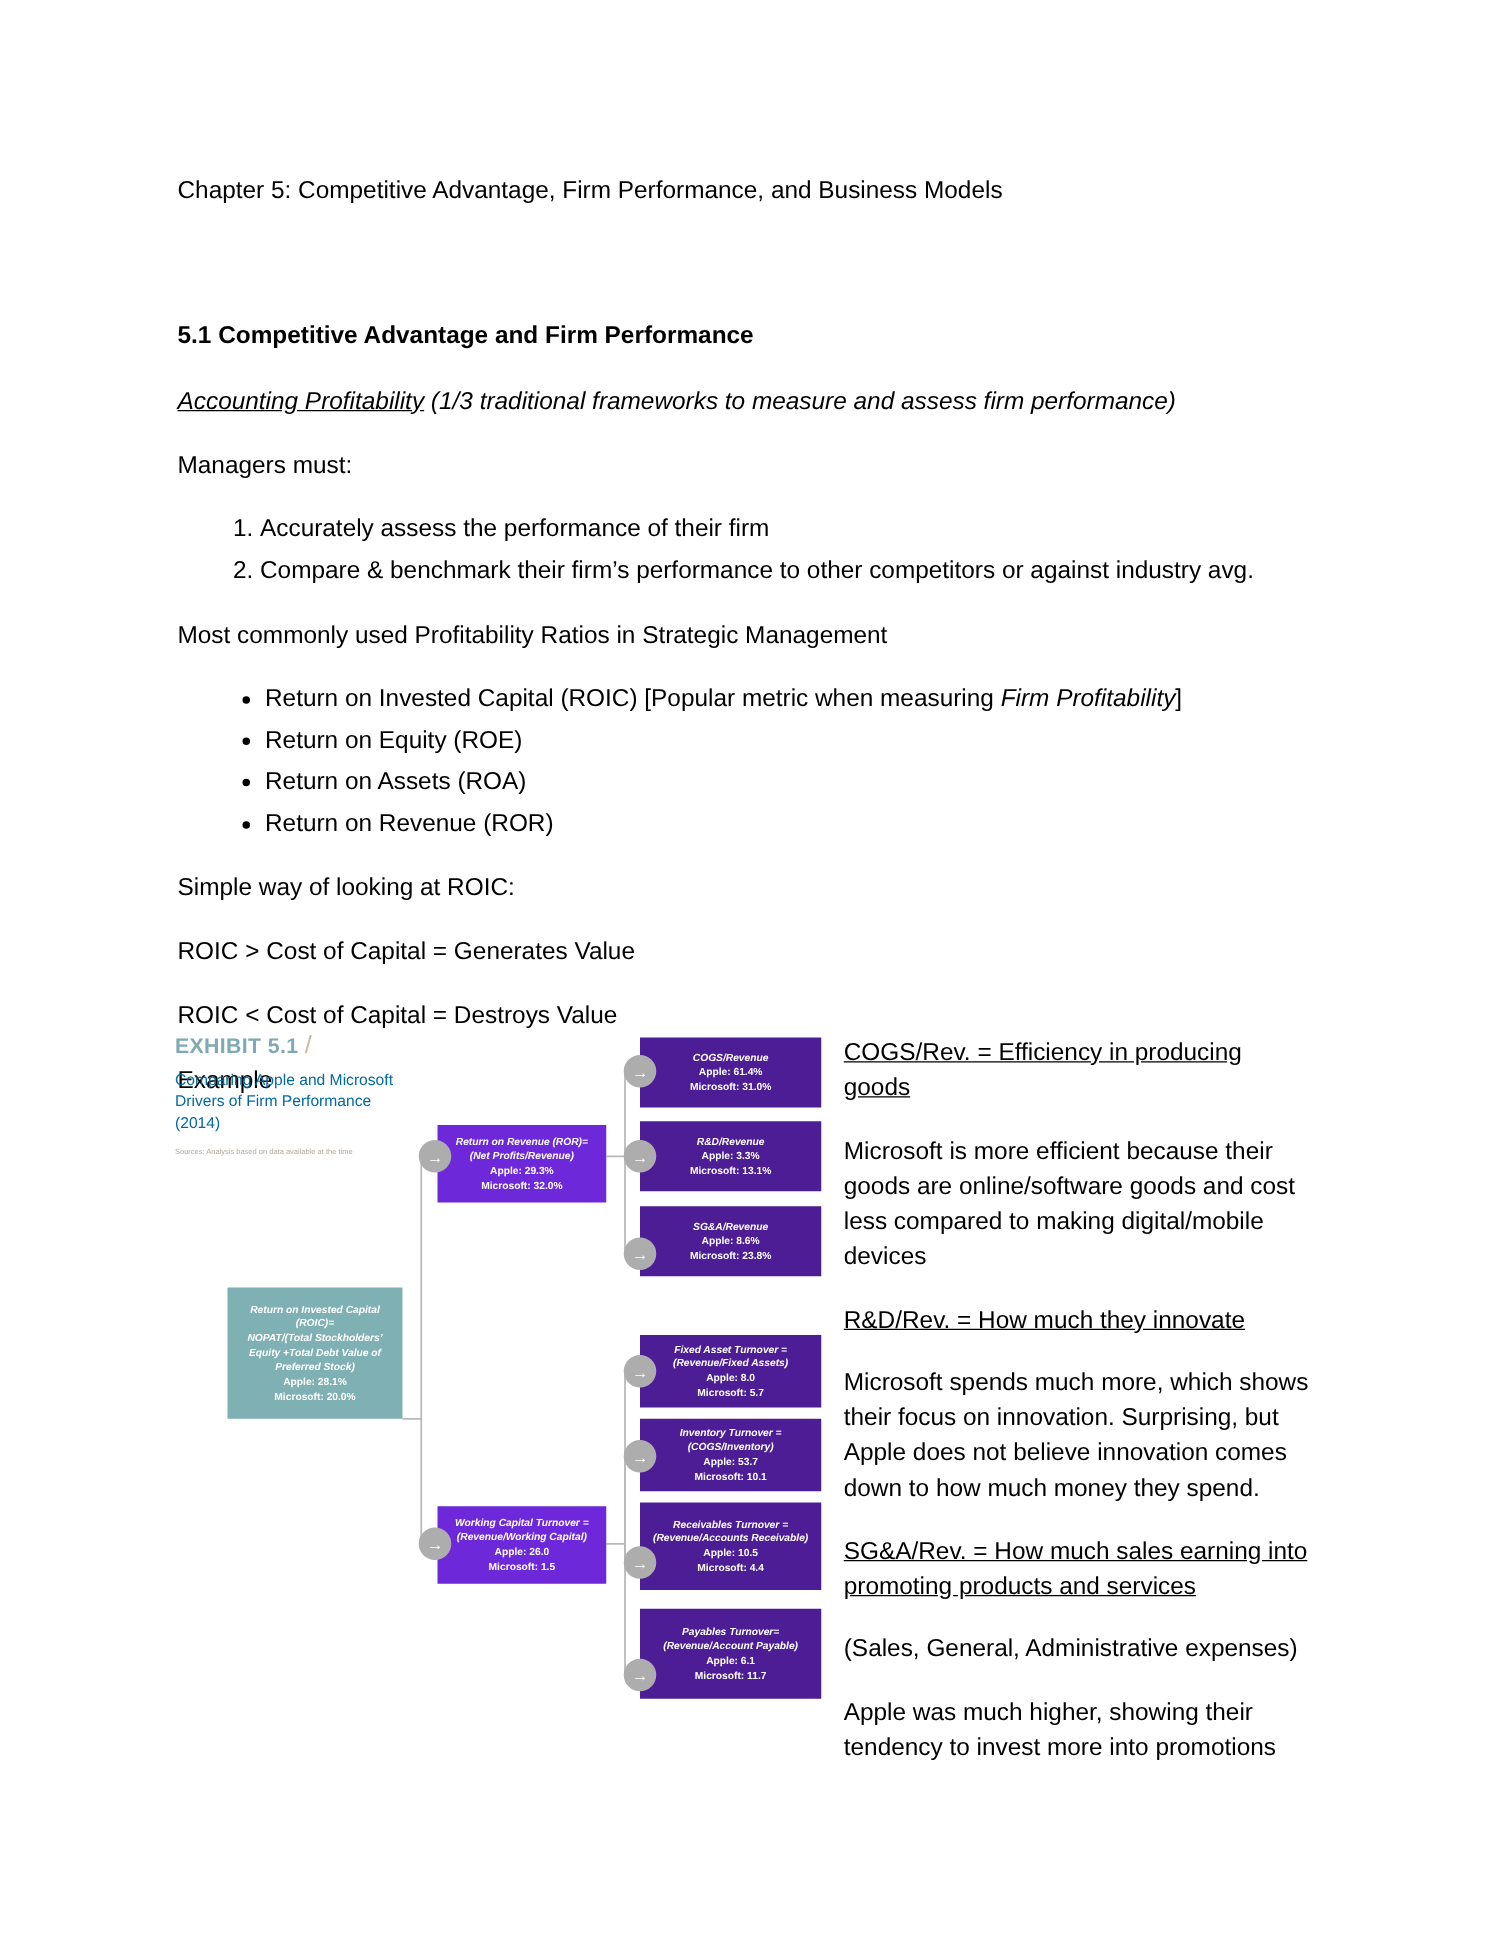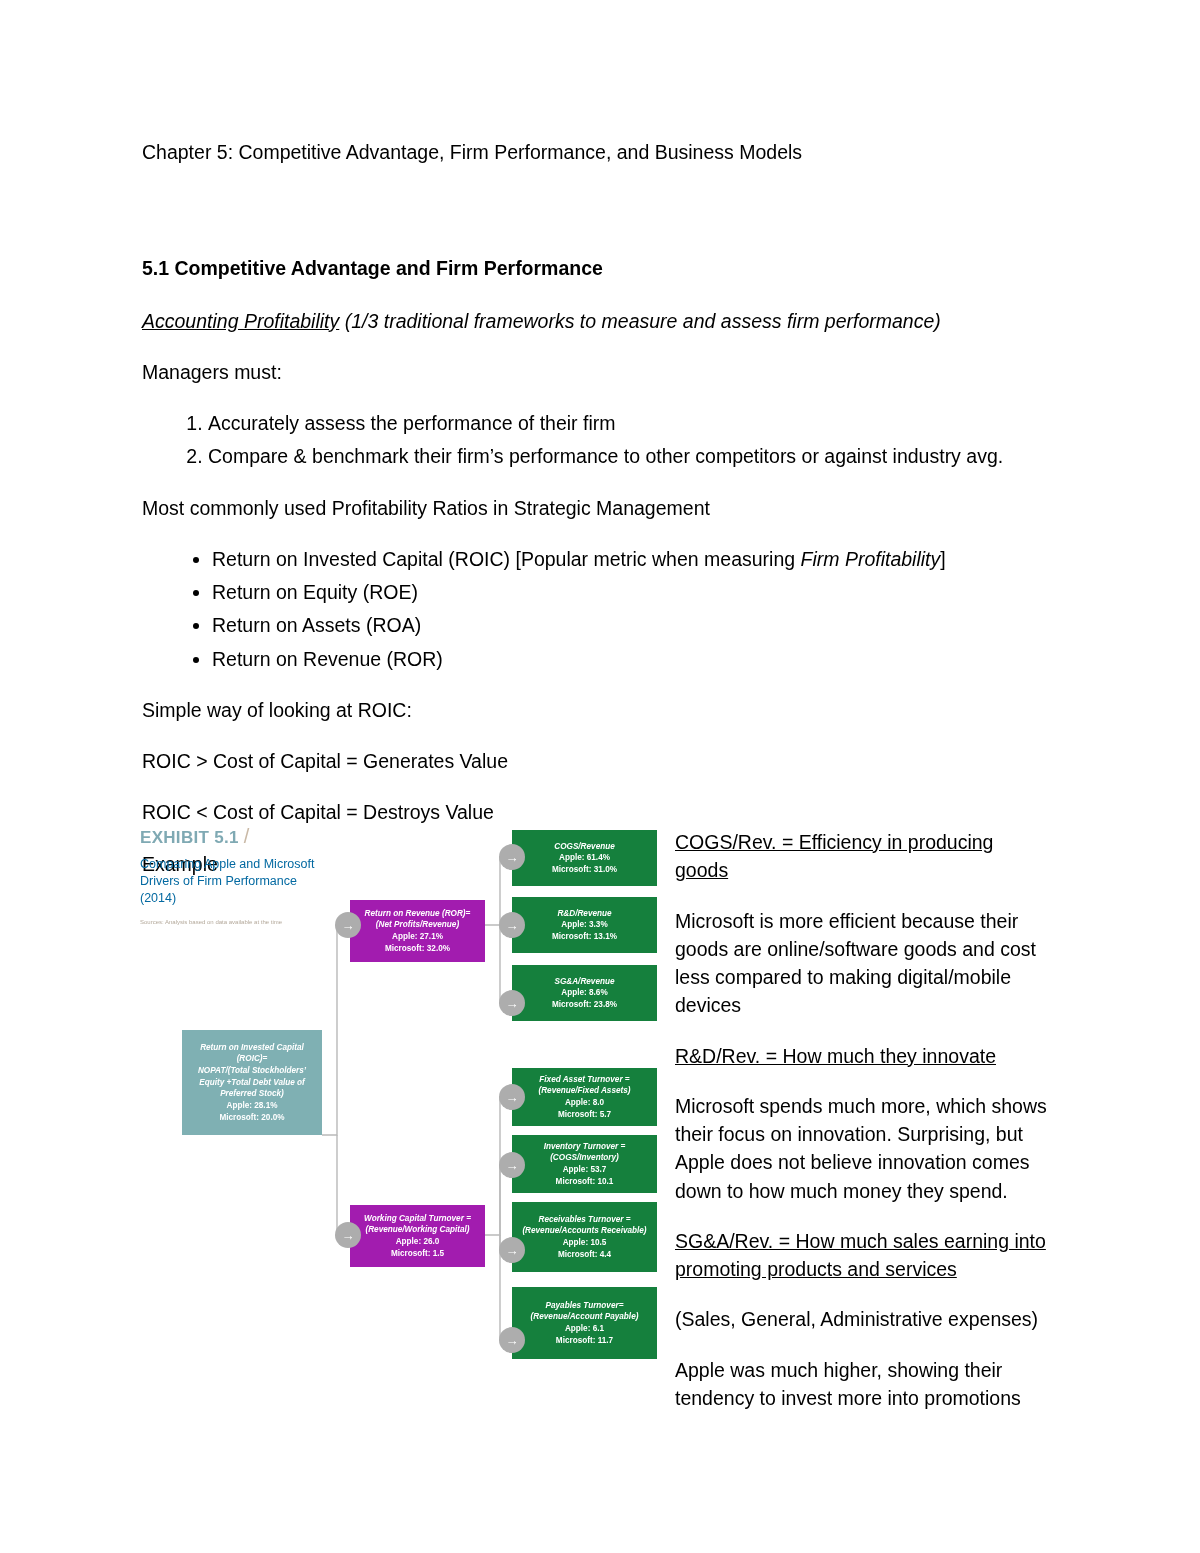--- a/index.html
+++ b/index.html
@@ -30,22 +30,22 @@
   .ex-slash{color:#c9b9a6;font-weight:normal;font-size:20px;}
   .ex-sub{font-size:12.5px;color:#0369a1;line-height:1.35;margin-top:8px;}
   .ex-note{font-size:6px;color:#b4a99b;line-height:1.3;margin-top:12px;}
 
   .node{position:absolute;color:#fff;text-align:center;font-style:italic;
         font-weight:bold;font-size:8.2px;line-height:1.42;
         display:flex;flex-direction:column;justify-content:center;
         padding:4px 6px;box-sizing:border-box;}
   .node .val{font-style:normal;font-weight:bold;}
   .teal{background:#7fb0b3;}
-  .brown{background:#a21caf;}
-  .green{background:#15803d;}
+  .brown{background:#6d28d9;}
+  .green{background:#4c1d95;}
 
   .arrow{position:absolute;width:26px;height:26px;border-radius:50%;
          background:#adadad;display:flex;align-items:center;justify-content:center;
          color:#fff;font-size:13px;line-height:1;z-index:5;}
 
   
   .notes{position:absolute;left:675px;top:828px;width:375px;}
   .notes p{font-size:19.5px;line-height:1.45;margin:0 0 22px 0;}
   .notes p.u{text-decoration:underline;}
   svg.lines{position:absolute;left:0;top:0;width:525px;height:560px;overflow:visible;}
@@ -115,21 +115,21 @@
       <div class="val">Apple: 28.1%</div>
       <div class="val">Microsoft: 20.0%</div>
     </div>
 
     <div class="arrow" style="left:195px;top:87px;">
       <span>→</span>
     </div>
     <div class="node brown" style="left:210px;top:75px;width:135px;height:62px;">
       <div>Return on Revenue (ROR)=</div>
       <div>(Net Profits/Revenue)</div>
-      <div class="val">Apple: 27.1%</div>
+      <div class="val">Apple: 29.3%</div>
       <div class="val">Microsoft: 32.0%</div>
     </div>
 
     <div class="arrow" style="left:195px;top:397px;">
       <span>→</span>
     </div>
     <div class="node brown" style="left:210px;top:380px;width:135px;height:62px;">
       <div>Working Capital Turnover =</div>
       <div>(Revenue/Working Capital)</div>
       <div class="val">Apple: 26.0</div>

